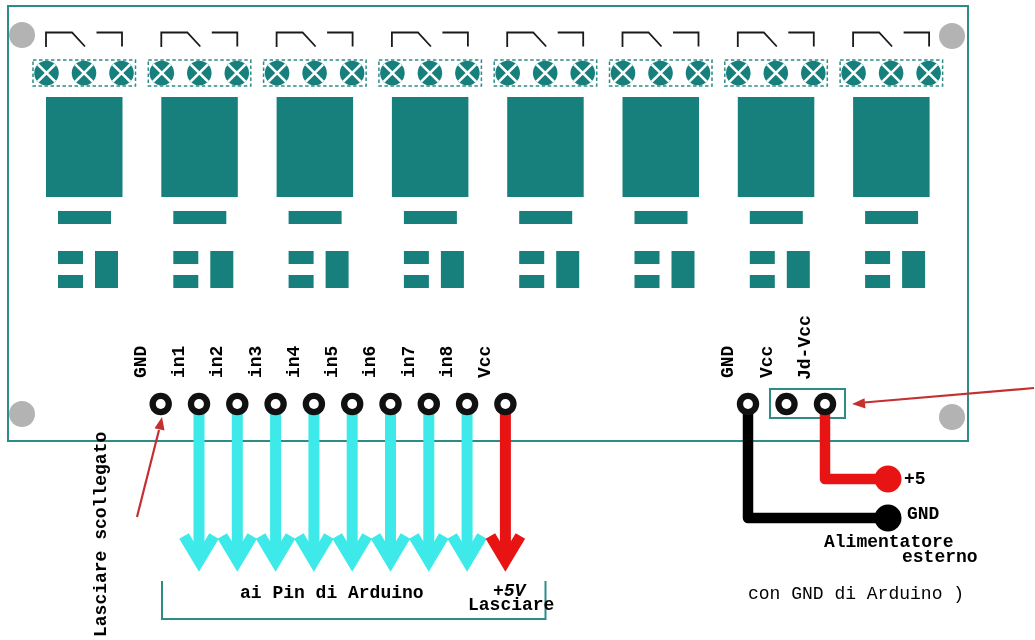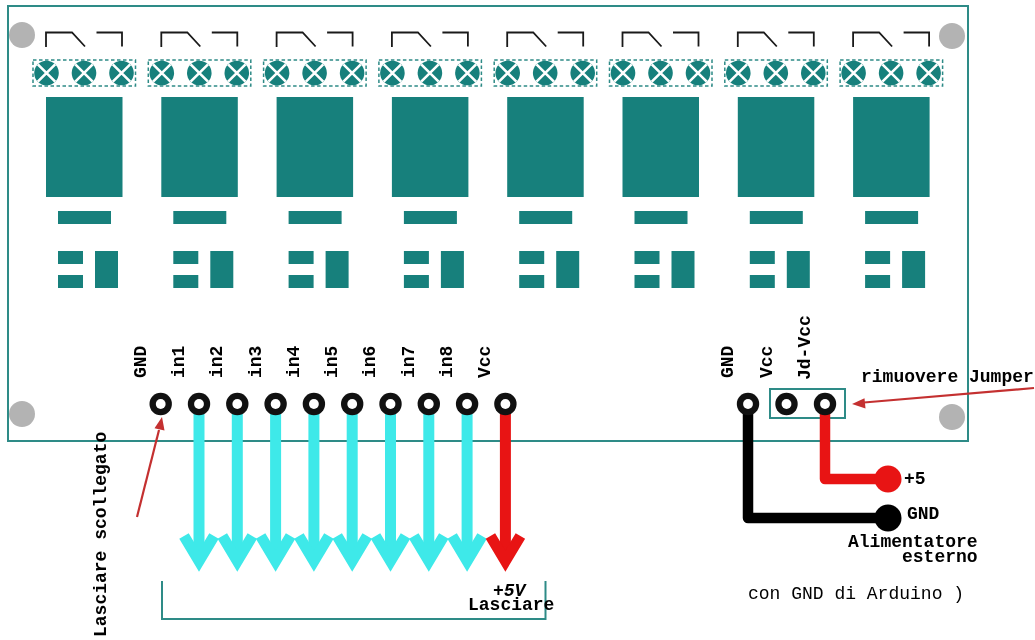--- a/index.html
+++ b/index.html
@@ -219,22 +219,22 @@
   <div class="txt vlabel" style="left:380px; top:358px;">in6</div>
   <div class="txt vlabel" style="left:419px; top:358px;">in7</div>
   <div class="txt vlabel" style="left:457px; top:358px;">in8</div>
   <div class="txt vlabel" style="left:495px; top:358px;">Vcc</div>
 
   <div class="txt vlabel" style="left:738px; top:358px;">GND</div>
   <div class="txt vlabel" style="left:777px; top:358px;">Vcc</div>
   <div class="txt vlabel" style="left:815px; top:360px;">Jd-Vcc</div>
 
   <div class="txt vlabel" style="left:111px; top:617px;">Lasciare scollegato</div>
-  <div class="txt" style="left:861px; top:367px;">rimuovere Jumper</div>
+  <div class="txt" style="left:240px; top:583px;">ai Pin di Arduino</div>
   <div class="txt" style="left:493px; top:581px;font-style:italic;">+5V</div>
   <div class="txt" style="left:468px; top:595px;">Lasciare</div>
   <div class="txt" style="left:904px; top:469px;">+5</div>
   <div class="txt" style="left:907px; top:504px;">GND</div>
-  <div class="txt" style="left:824px; top:532px;margin-left:24px;">Alimentatore</div>
+  <div class="txt" style="left:824px; top:532px;">Alimentatore</div>
   <div class="txt" style="left:902px; top:547px;">esterno</div>
   <div class="txt normal" style="left:748px; top:584px;">con GND di Arduino )</div>
 
 </div>
 
 </body></html>

